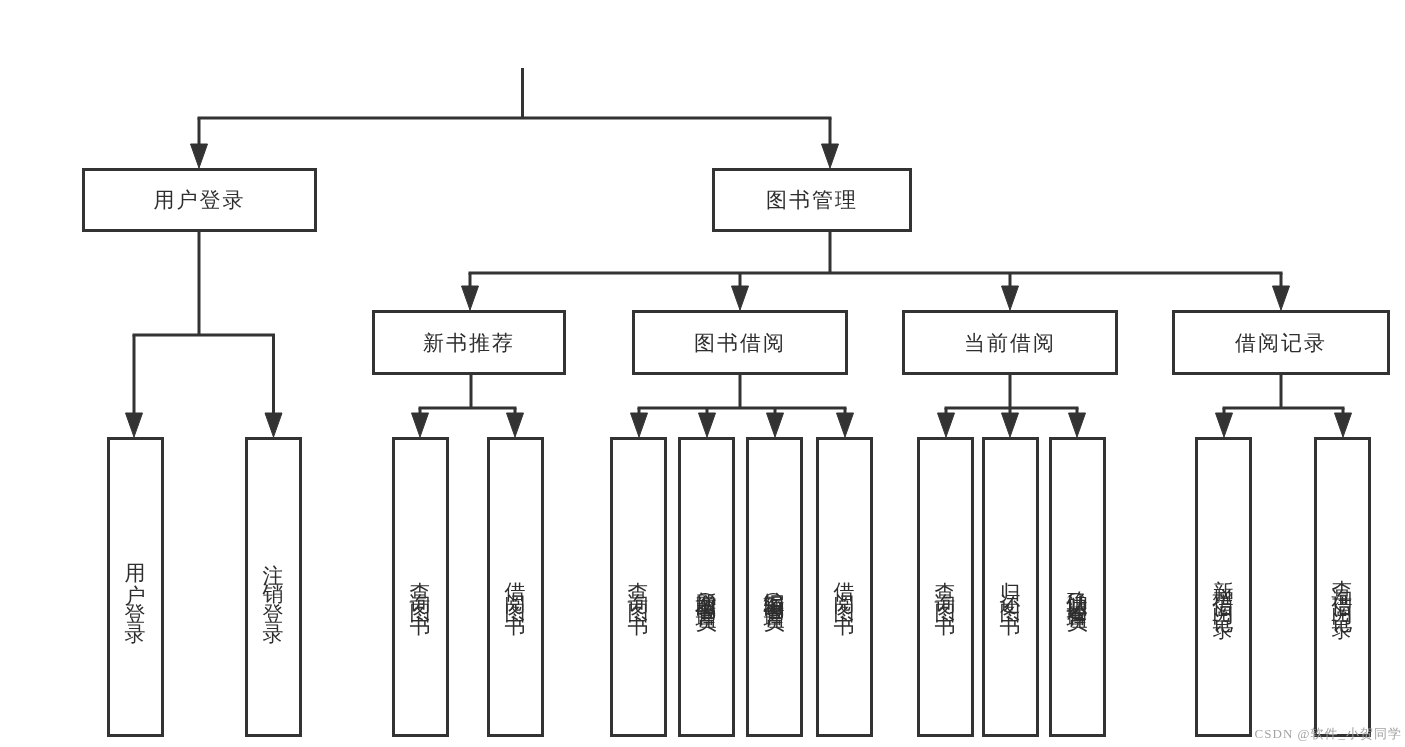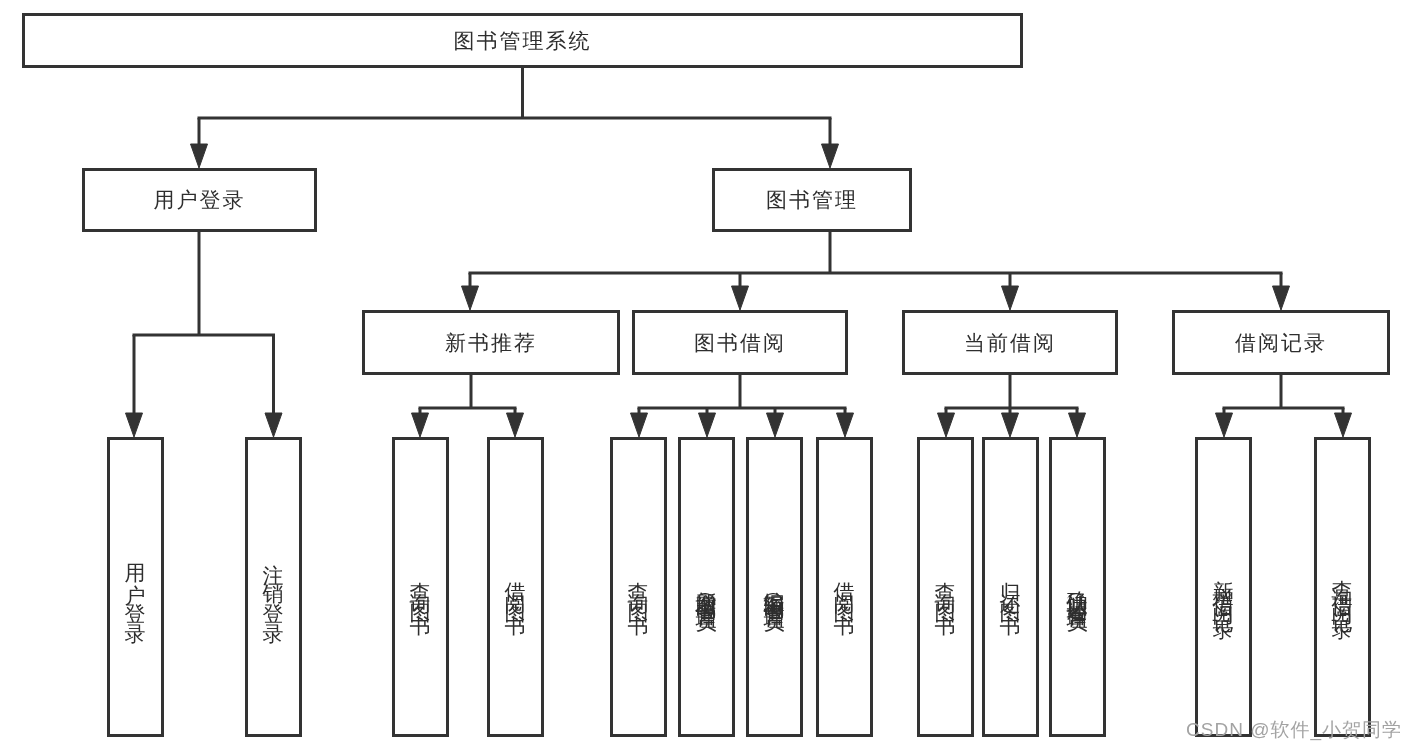--- a/index.html
+++ b/index.html
@@ -41,24 +41,24 @@
     line-height: 1;
   }
   .leaf.ls-xl .v { letter-spacing: 20px; }
   .leaf.ls-m  .v { letter-spacing: 8px; }
   .leaf.ls-s  .v { letter-spacing: 3px; }
   .watermark {
     position: absolute;
     right: 3px;
     bottom: 4px;
     color: #a3a3a3;
-    font-size: 19px;
+    font-size: 13px;
     letter-spacing: 1px;
     z-index: 5;
-    font-family: Liberation Sans, sans-serif;
+    font-family: Liberation Serif, serif;
   }
 </style>
 </head>
 <body>
 
 <div class="canvas">
 
   <svg class="wires" viewBox="0 0 1405 747">
     <g>
       <line x1="522.5" y1="68" x2="522.5" y2="118"></line>
@@ -121,32 +121,29 @@
     <g>
       <line x1="1281" y1="375" x2="1281" y2="408"></line>
       <line x1="1222.5" y1="408" x2="1344.5" y2="408"></line>
       <line x1="1224" y1="408" x2="1224" y2="418"></line>
       <polygon points="1215.5,413 1232.5,413 1224,437"></polygon>
       <line x1="1343" y1="408" x2="1343" y2="418"></line>
       <polygon points="1334.5,413 1351.5,413 1343,437"></polygon>
     </g>
   </svg>
 
-  <div class="node" style="left:22px; top:13px; width:1001px; height:55px;">
-    <span>图书管理系统</span>
-  </div>
 
   <div class="node" style="left:82px; top:168px; width:235px; height:64px;">
     <span>用户登录</span>
   </div>
   <div class="node" style="left:712px; top:168px; width:200px; height:64px;">
     <span>图书管理</span>
   </div>
 
-  <div class="node" style="left:362px; top:310px; width:258px; height:65px;">
+  <div class="node" style="left:372px; top:310px; width:194px; height:65px;">
     <span>新书推荐</span>
   </div>
   <div class="node" style="left:632px; top:310px; width:216px; height:65px;text-align:center;">
     <span>图书借阅</span>
   </div>
   <div class="node" style="left:902px; top:310px; width:216px; height:65px;">
     <span>当前借阅</span>
   </div>
   <div class="node" style="left:1172px; top:310px; width:218px; height:65px;">
     <span>借阅记录</span>

